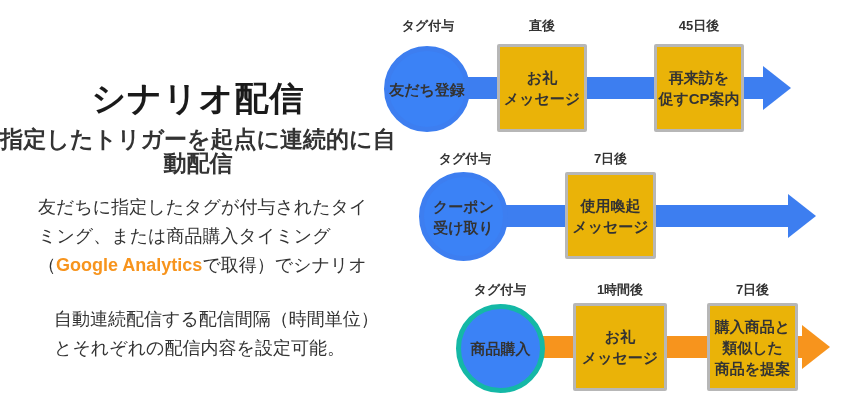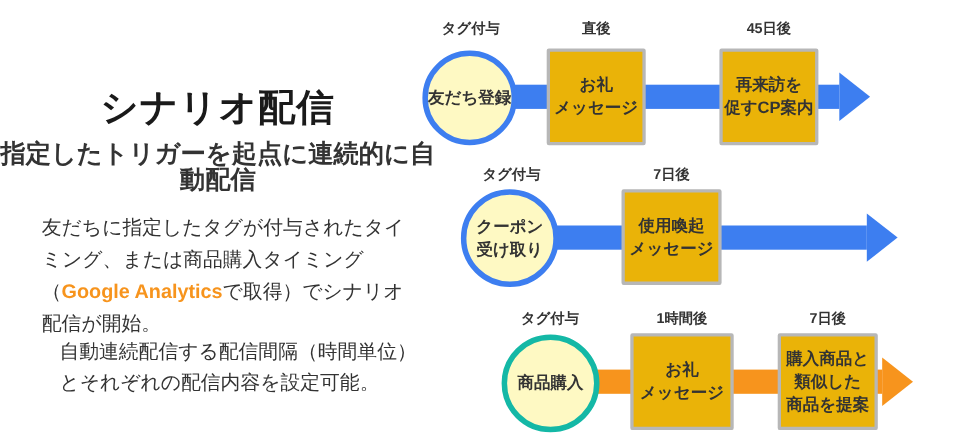--- a/index.html
+++ b/index.html
@@ -20,21 +20,21 @@
   .ga-highlight{color:#F7941D;font-weight:bold;}
   
   .node-label{position:absolute;text-align:center;font-size:13px;font-weight:bold;color:#333;z-index:4;line-height:16px;}
   .shaft{position:absolute;height:22px;z-index:1;}
   .head{position:absolute;width:0;height:0;border-top:22px solid transparent;
         border-bottom:22px solid transparent;z-index:1;}
   .blue-bg{background:#3D7EF0;}
   .blue-head{border-left:28px solid #3D7EF0;}
   .orange-bg{background:#F7941D;}
   .orange-head{border-left:28px solid #F7941D;}
-  .circle{position:absolute;border-radius:50%;background:#fef9c3;z-index:3;
+  .circle{position:absolute;border-radius:50%;background:#3b82f6;z-index:3;
           display:flex;align-items:center;justify-content:center;text-align:center;
           font-size:15px;font-weight:bold;color:#333;box-sizing:border-box;line-height:21px;}
   .blue-circle{border:5px solid #3D7EF0;}
   .orange-circle{border:5px solid #14b8a6;}
   .stepbox{position:absolute;background:#eab308;border:3px solid #B7B7B7;border-radius:2px;
            box-sizing:border-box;z-index:2;display:flex;align-items:center;justify-content:center;
            text-align:center;font-size:15px;font-weight:bold;color:#333;line-height:21px;}
   .preline{white-space:pre-line;}
 </style>
 </head>
@@ -43,21 +43,20 @@
 <div class="stage">
 
   <div class="left-panel">
     <div class="title">シナリオ配信</div>
     <div class="subtitle">指定したトリガーを起点に連続的に自動配信</div>
 
     <div class="body-par p1">
       <span>友だちに指定したタグが付与されたタイ</span><br>
       <span>ミング、または商品購入タイミング</span><br>
       <span>（</span><span class="ga-highlight">Google Analytics</span><span>で取得）でシナリオ</span><br>
-      <span>配信が開始。</span>
     </div>
 
     <div class="body-par p2">
       <span>自動連続配信する配信間隔（時間単位）</span><br>
       <span>とそれぞれの配信内容を設定可能。</span>
     </div>
   </div>
 
   <div>
     <div class="shaft blue-bg abs" style="left:428px;top:77px;width:335px;"></div>

